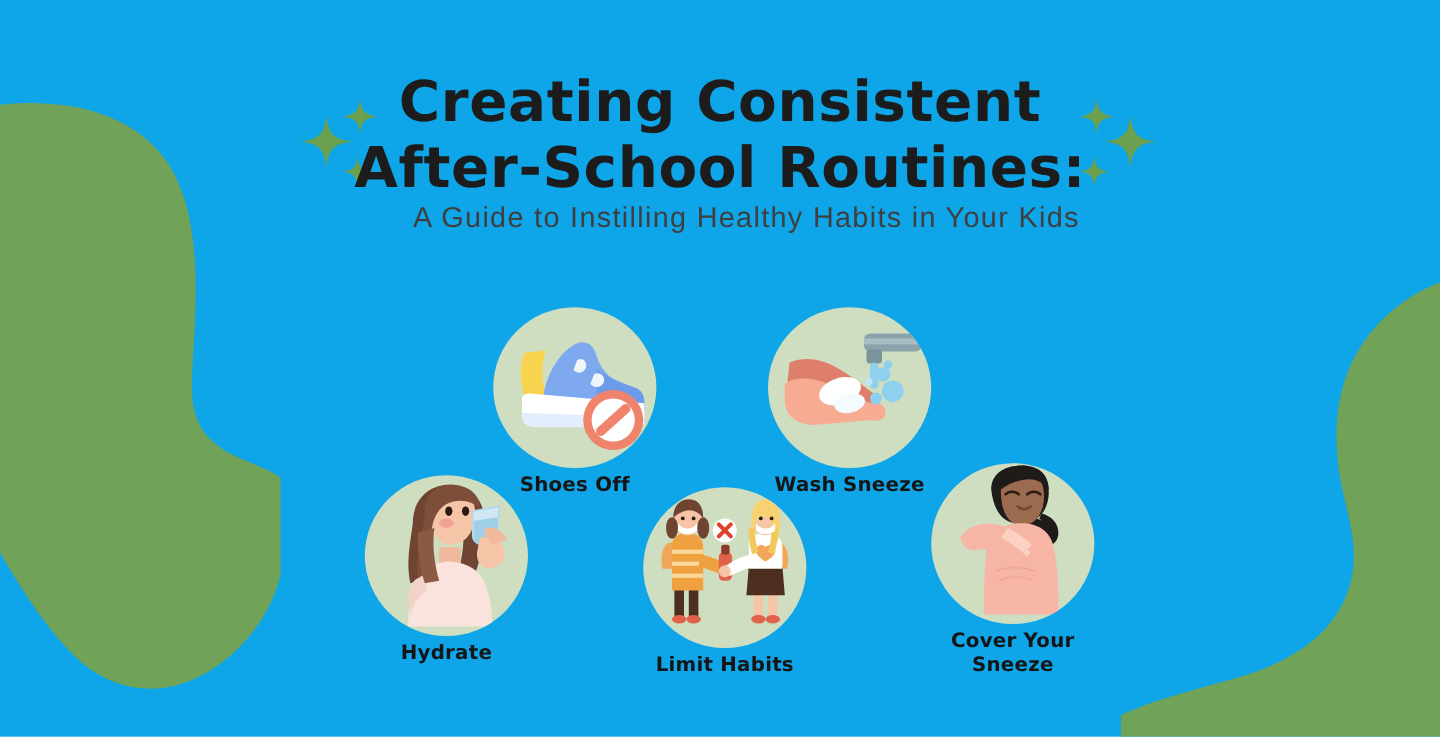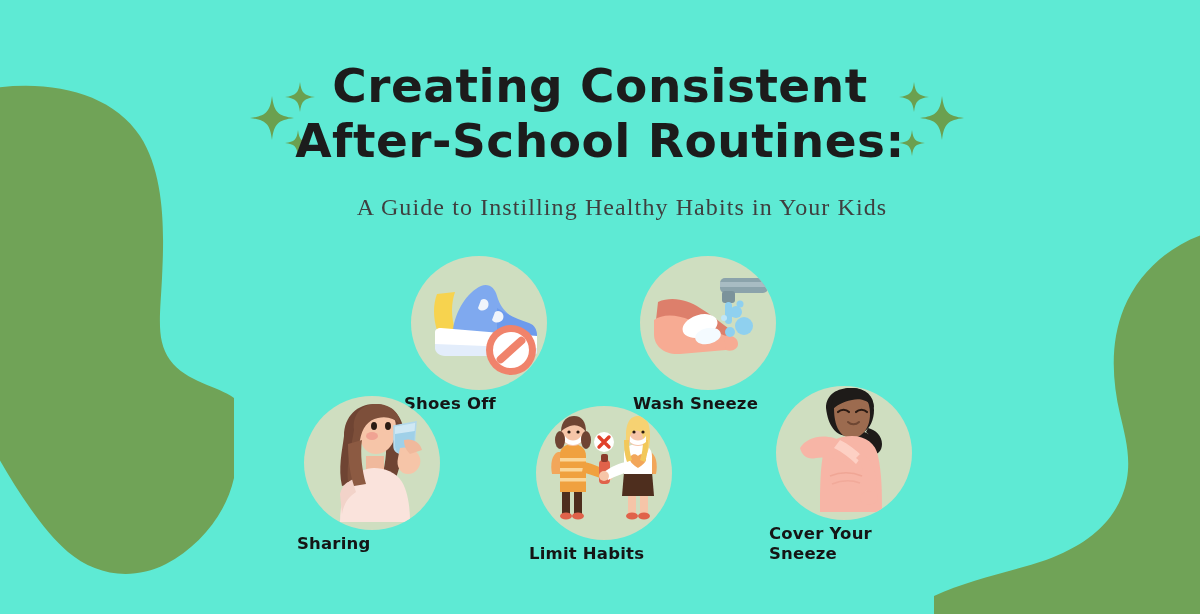--- a/index.html
+++ b/index.html
@@ -3,21 +3,21 @@
 <meta charset="utf-8">
 <style>
   * { margin:0; padding:0; box-sizing:border-box; }
   html,body { width:1200px; height:614px; }
   body {
     background:#ffffff;
     font-family:"DejaVu Sans", sans-serif;
     overflow:hidden;
     position:relative;
   }
-  #canvas { position:relative; width:1200px; height:614px; overflow:hidden; background:#5eead4; }
+  #canvas { position:relative; width:1200px; height:614px; overflow:hidden; background:#0ea5e9; }
 
   
   .blob { position:absolute; pointer-events:none; }
   #blob-left  { left:-6px;  top:78px;  width:240px;  height:500px; }
   #blob-right { right:-4px; top:200px; width:270px;  height:420px; }
 
   
   .sparkles { position:absolute; }
   #sparkles-left  { left:248px; top:78px;  width:72px; height:86px; }
   #sparkles-right { left:894px; top:78px;  width:72px; height:86px; }
@@ -28,31 +28,30 @@
     margin-top:58px;
     font-family:"DejaVu Sans", sans-serif;
     font-weight:bold;
     font-size:47px;
     line-height:1.17;
     letter-spacing:0.5px;
     color:#1c1c1c;
   }
   #title .line { display:block; }
   #subtitle {
-    margin-top:26px;
-    font-family:Liberation Serif, serif;
+    font-family:Liberation Sans, sans-serif;
     font-weight:400;
     font-size:24px;
     letter-spacing:1.1px;
     color:#3f3f3f;
     padding-left:44px;
   }
 
   
-  .badge { position:absolute; width:150px; text-align:left; }
+  .badge { position:absolute; width:150px; text-align:center; }
   .disc {
     width:136px; height:134px; margin:0 auto;
     border-radius:50%;
     background:#cfdec0;
     position:relative;
     overflow:hidden;
     display:flex; align-items:center; justify-content:center;
   }
   .disc svg { display:block; }
   .badge-label {
@@ -207,21 +206,21 @@
 
         <ellipse cx="68" cy="40" rx="6" ry="4" fill="#ef9a8d" opacity="0.8"></ellipse>
 
         <path d="M90,30 L112,26 L110,52 C110,56 106,58 100,58 C94,58 90,55 90,50 Z" fill="#cfe8f4" stroke="#b2d8ea" stroke-width="1.5"></path>
         <path d="M91,38 L111,35 L110,52 C110,56 106,58 100,58 C94,58 91,55 91,50 Z" fill="#9fd0e8"></path>
 
         <path d="M96,52 C104,50 114,54 116,62 C118,70 112,78 104,78 C96,78 92,70 94,62 Z" fill="#f6c5a8"></path>
         <path d="M100,44 C108,42 116,46 118,54 L106,58 C102,54 100,50 100,44 Z" fill="#f0b99c"></path>
       </svg>
     </div>
-    <div class="badge-label">Sharing</div>
+    <div class="badge-label">Hydrate</div>
   </div>
 
   <div class="badge" id="badge-limit-sharing">
     <div class="disc">
       <svg viewBox="0 0 136 134" width="136" height="134" aria-hidden="true">
 
         <path d="M22,46 C16,48 14,58 16,68 L28,68 L28,46 Z" fill="#f2a65a"></path>
 
         <path d="M26,84 L34,84 L34,108 L26,108 Z" fill="#4e2e1e"></path>
         <path d="M38,84 L46,84 L46,108 L38,108 Z" fill="#4e2e1e"></path>

